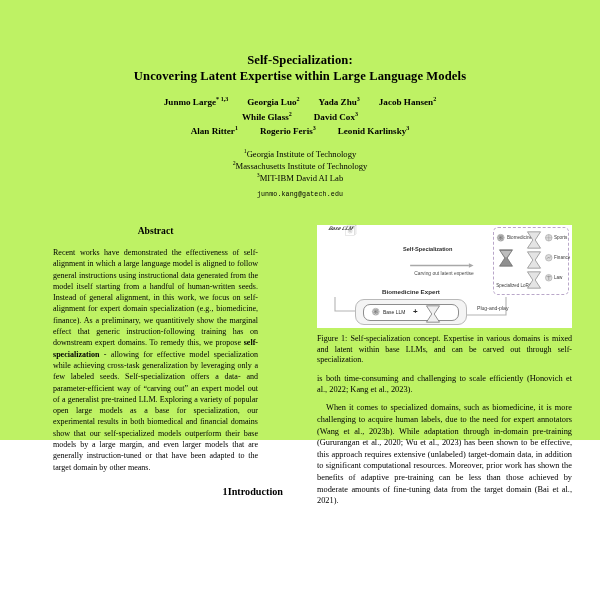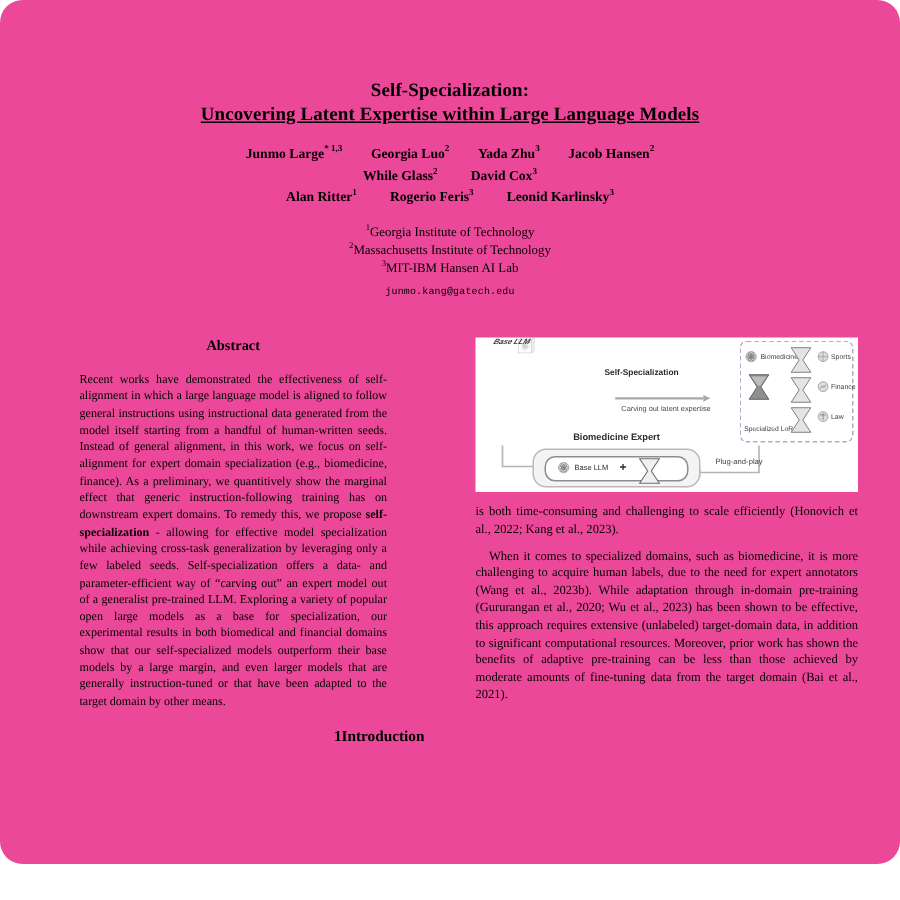--- a/index.html
+++ b/index.html
@@ -10,37 +10,36 @@
   body {
     width: 600px;
     height: 600px;
     overflow: hidden;
     font-family: "Liberation Serif", "DejaVu Serif", serif;
     color: #000000;
   }
   .page {
     position: relative;
     width: 600px;
-    height: 576px;
-    background: #ec4899;
-    border-radius: 15px;
+    height: 440px;
+    background: #bef264;
   }
 
   
   .title-block {
     padding-top: 52px;
     text-align: center;
   }
   .paper-title {
     font-size: 12.6px;
     font-weight: bold;
     line-height: 16px;
     letter-spacing: 0.1px;
   }
-  .title-line2 { white-space: nowrap; text-decoration: underline; }
+  .title-line2 { white-space: nowrap; }
 
   .authors {
     margin-top: 11px;
     font-size: 9.1px;
     font-weight: bold;
     line-height: 14.5px;
   }
   .author-row {
     display: flex;
     justify-content: center;
@@ -289,21 +288,21 @@
       <div class="author-row row3">
         <span><span>Alan Ritter</span><sup>1</sup></span>
         <span><span>Rogerio Feris</span><sup>3</sup></span>
         <span><span>Leonid Karlinsky</span><sup>3</sup></span>
       </div>
     </div>
 
     <div class="affiliations">
       <div><sup>1</sup><span>Georgia Institute of Technology</span></div>
       <div><sup>2</sup><span>Massachusetts Institute of Technology</span></div>
-      <div><sup>3</sup><span>MIT-IBM Hansen AI Lab</span></div>
+      <div><sup>3</sup><span>MIT-IBM David AI Lab</span></div>
     </div>
 
     <div class="email">junmo.kang@gatech.edu</div>
   </div>
 
   <div class="columns">
 
     <div class="col col-left">
       <div class="section-head">Abstract</div>
       <div class="abstract-body"><span>Recent works have demonstrated the effectiveness of self-alignment in which a large language model is aligned to follow general instructions using instructional data generated from the model itself starting from a handful of human-written seeds. Instead of general alignment, in this work, we focus on self-alignment for expert domain specialization (e.g., biomedicine, finance). As a preliminary, we quantitively show the marginal effect that generic instruction-following training has on downstream expert domains. To remedy this, we propose </span><b>self-specialization</b><span> - allowing for effective model specialization while achieving cross-task generalization by leveraging only a few labeled seeds. Self-specialization offers a data- and parameter-efficient way of “carving out” an expert model out of a generalist pre-trained LLM. Exploring a variety of popular open large models as a base for specialization, our experimental results in both biomedical and financial domains show that our self-specialized models outperform their base models by a large margin, and even larger models that are generally instruction-tuned or that have been adapted to the target domain by other means.</span></div>
@@ -415,20 +414,21 @@
           </svg>
           <div class="lbl-basellm2">Base LLM</div>
           <div class="plus">+</div>
           <svg class="lora" style="left:108px; top:80px;" width="18" height="16" viewBox="0 0 18 22">
             <polygon points="1,1 17,1 10.5,11 17,21 1,21 7.5,11" fill="#f0f0f0" stroke="#6f6f6f" stroke-width="0.9"></polygon>
           </svg>
 
           <div class="lbl-plugplay">Plug-and-play</div>
         </div>
 
+        <div class="fig-caption"><span>Figure 1:</span><span> Self-specialization concept. Expertise in various domains is mixed and latent within base LLMs, and can be carved out through self-specialization.</span></div>
       </div>
 
       <div class="body-text">
         <p>is both time-consuming and challenging to scale efficiently (Honovich et al., 2022; Kang et al., 2023).</p>
         <p class="indent">When it comes to specialized domains, such as biomedicine, it is more challenging to acquire human labels, due to the need for expert annotators (Wang et al., 2023b). While adaptation through in-domain pre-training (Gururangan et al., 2020; Wu et al., 2023) has been shown to be effective, this approach requires extensive (unlabeled) target-domain data, in addition to significant computational resources. Moreover, prior work has shown the benefits of adaptive pre-training can be less than those achieved by moderate amounts of fine-tuning data from the target domain (Bai et al., 2021).</p>
       </div>
 
     </div>
   </div>
 </div>

